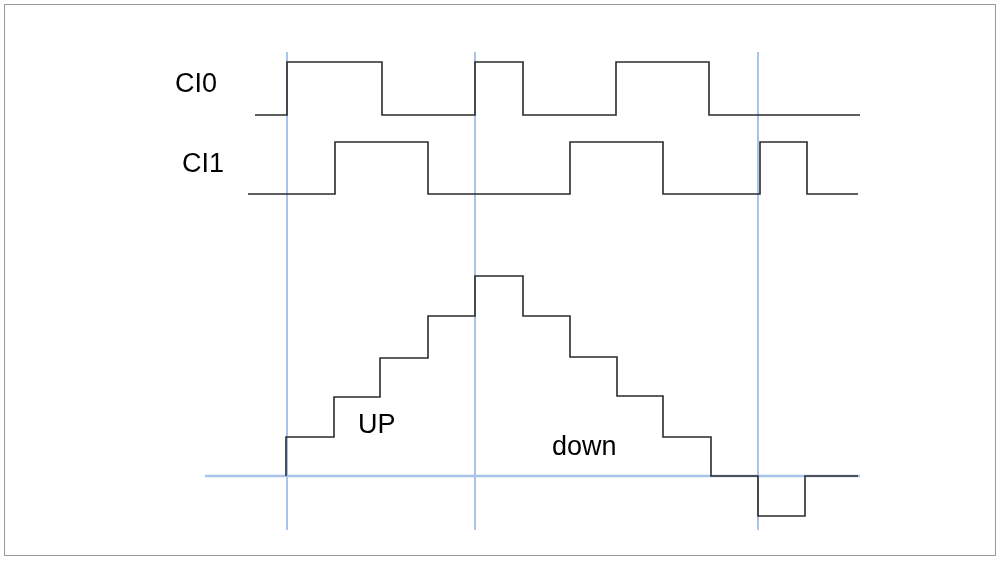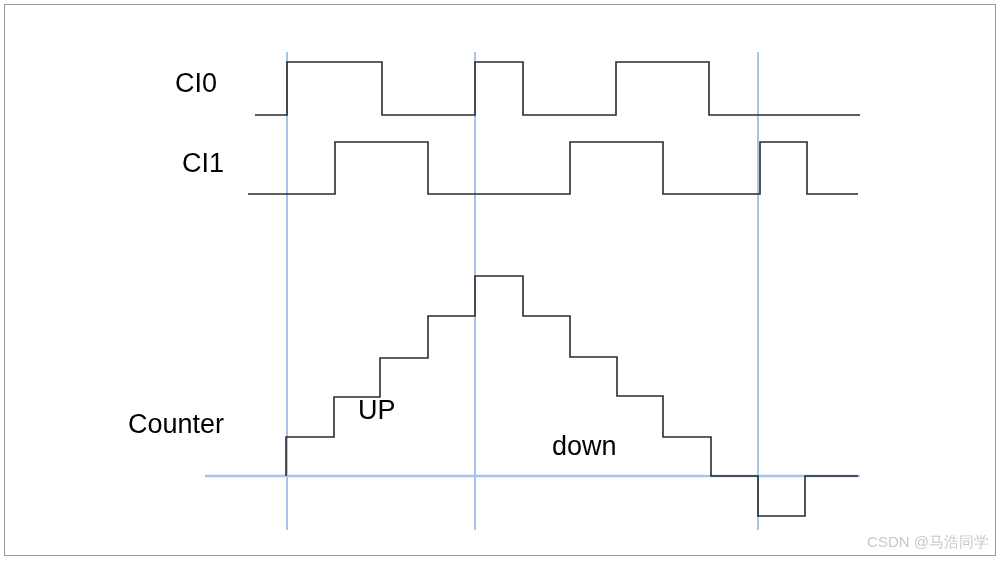--- a/index.html
+++ b/index.html
@@ -80,19 +80,17 @@
       </g>
     <g id="series-group">
         <polyline points="255,115 287,115 287,62 382,62 382,115 475,115 475,62 523,62 523,115 616,115 616,62 709,62 709,115 860,115" fill="none" stroke="#2b2b2b" stroke-width="1.6" stroke-linejoin="miter" stroke-linecap="butt"></polyline>
         <polyline points="248,194 335,194 335,142 428,142 428,194 570,194 570,142 663,142 663,194 760,194 760,142 807,142 807,194 858,194" fill="none" stroke="#2b2b2b" stroke-width="1.6" stroke-linejoin="miter" stroke-linecap="butt"></polyline>
         <polyline points="286,476 286,437 334,437 334,397 380,397 380,358 428,358 428,316 475,316 475,276 523,276 523,316 570,316 570,357 617,357 617,396 663,396 663,437 711,437 711,476 758,476 758,516 805,516 805,476 858,476" fill="none" stroke="#2b2b2b" stroke-width="1.6" stroke-linejoin="miter" stroke-linecap="butt"></polyline>
       </g>
   </svg>
 
   <div class="signal-label" style="left: 175px; top: 70px;">CI0</div>
   <div class="signal-label" style="left: 182px; top: 150px;">CI1</div>
-  <div class="region-label" style="left: 128px; top: 411px;">Counter</div>
-  <div class="region-label" style="left: 358px; top: 397px;">UP</div>
+  <div class="region-label" style="left: 358px; top: 411px;">UP</div>
   <div class="region-label" style="left: 552px; top: 433px;">down</div>
 
-  <div id="watermark">CSDN @马浩同学</div>
 
 </div>
 
 </body></html>

